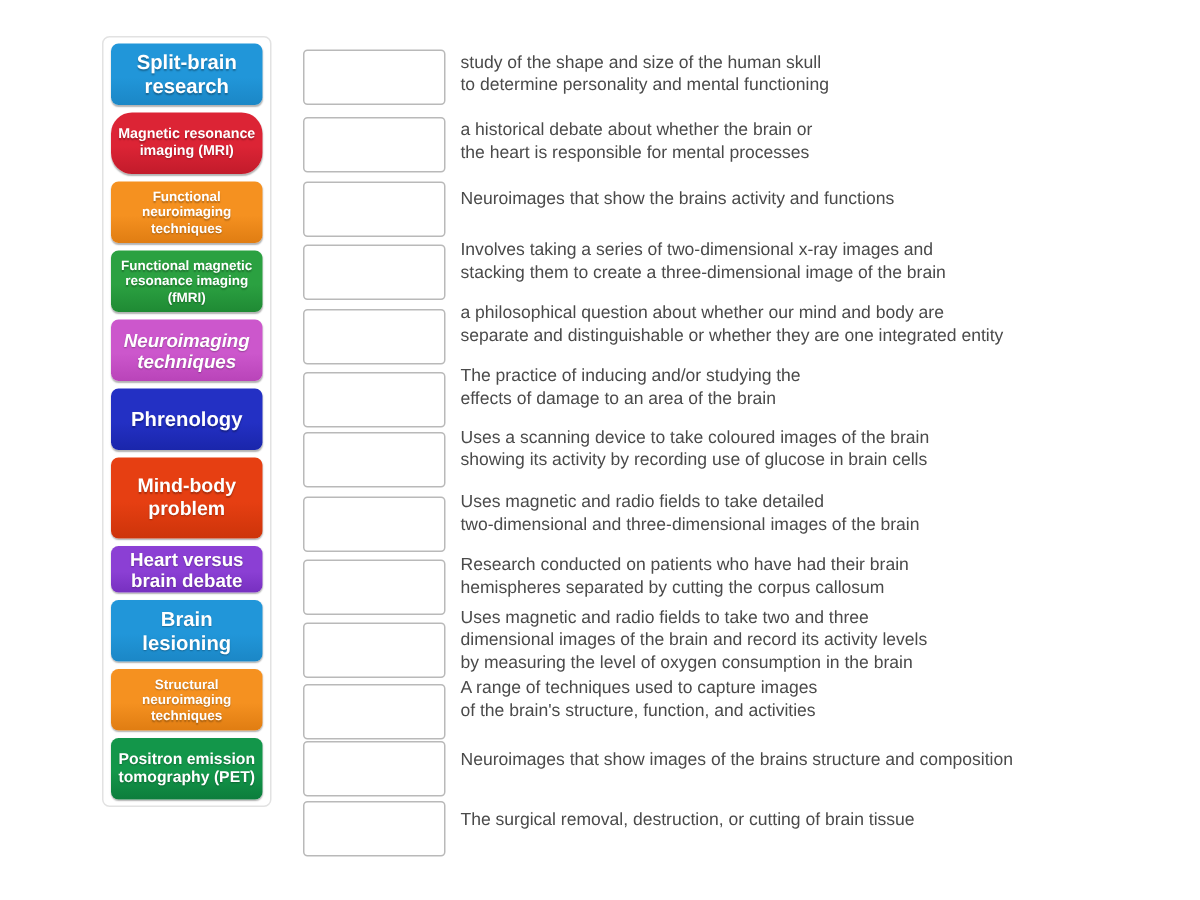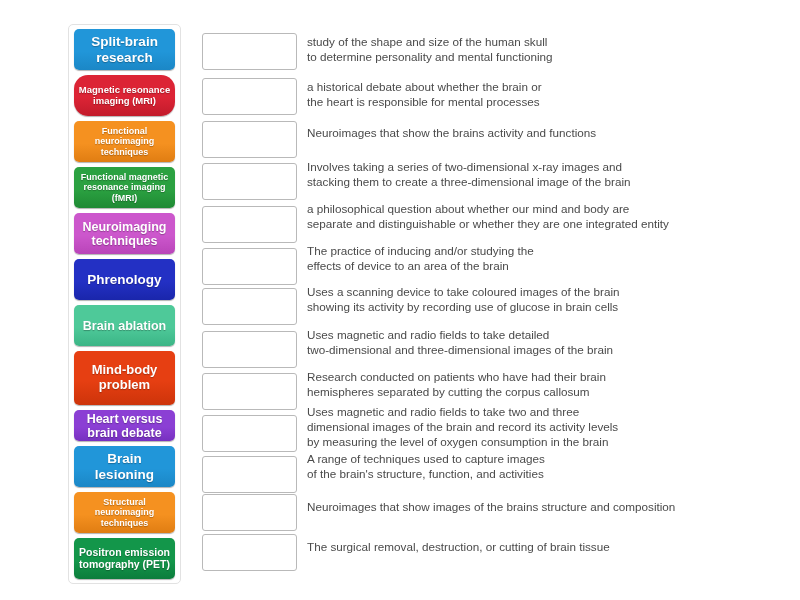--- a/index.html
+++ b/index.html
@@ -74,23 +74,22 @@
 </head>
 <body>
 
 <div id="board">
 
   <div id="tile-column">
       <div class="tile" style="height: 41px; font-size: 13.5px; background: linear-gradient(rgb(33, 150, 217) 0%, rgb(33, 150, 217) 55%, rgb(27, 135, 198) 100%);">Split-brain research</div>
       <div class="tile" style="height: 41px; font-size: 9.5px; background: linear-gradient(rgb(220, 36, 53) 0%, rgb(220, 36, 53) 55%, rgb(194, 27, 43) 100%); border-radius: 14px;">Magnetic resonance imaging (MRI)</div>
       <div class="tile" style="height: 41px; font-size: 9px; background: linear-gradient(rgb(245, 145, 32) 0%, rgb(245, 145, 32) 55%, rgb(224, 125, 18) 100%);">Functional neuroimaging techniques</div>
       <div class="tile" style="height: 41px; font-size: 9px; background: linear-gradient(rgb(43, 161, 65) 0%, rgb(43, 161, 65) 55%, rgb(31, 138, 52) 100%);">Functional magnetic resonance imaging (fMRI)</div>
-      <div class="tile" style="height: 41px; font-size: 12.5px; background: linear-gradient(rgb(204, 87, 204) 0%, rgb(204, 87, 204) 55%, rgb(185, 68, 185) 100%);">Neuroimaging techniques</div>
+      <div class="tile" style="height: 41px; font-size: 12.5px; background: linear-gradient(rgb(204, 87, 204) 0%, rgb(204, 87, 204) 55%, rgb(185, 68, 185) 100%); font-style: italic;">Neuroimaging techniques</div>
       <div class="tile" style="height: 41px; font-size: 13.5px; background: linear-gradient(rgb(35, 48, 196) 0%, rgb(35, 48, 196) 55%, rgb(26, 38, 171) 100%);">Phrenology</div>
-      <div class="tile" style="height: 41px; font-size: 12.5px; background: linear-gradient(rgb(78, 201, 153) 0%, rgb(78, 201, 153) 55%, rgb(59, 181, 134) 100%);">Brain ablation</div>
       <div class="tile" style="height: 54px; font-size: 13px; background: linear-gradient(rgb(230, 63, 18) 0%, rgb(230, 63, 18) 55%, rgb(205, 52, 10) 100%);">Mind-body problem</div>
       <div class="tile" style="height: 31px; font-size: 12.5px; background: linear-gradient(rgb(139, 63, 212) 0%, rgb(139, 63, 212) 55%, rgb(119, 48, 192) 100%);">Heart versus brain debate</div>
       <div class="tile" style="height: 41px; font-size: 13.5px; background: linear-gradient(rgb(33, 150, 217) 0%, rgb(33, 150, 217) 55%, rgb(27, 135, 198) 100%);">Brain lesioning</div>
       <div class="tile" style="height: 41px; font-size: 9px; background: linear-gradient(rgb(245, 145, 32) 0%, rgb(245, 145, 32) 55%, rgb(224, 125, 18) 100%);">Structural neuroimaging techniques</div>
       <div class="tile" style="height: 41px; font-size: 10.5px; background: linear-gradient(rgb(19, 150, 74) 0%, rgb(19, 150, 74) 55%, rgb(12, 125, 60) 100%);">Positron emission tomography (PET)</div>
     </div>
 
   <div id="dropzone-layer">
       <div class="dropzone" style="top: 33px; height: 37px;"></div>
       <div class="dropzone" style="top: 78px; height: 37px;"></div>
@@ -111,21 +110,21 @@
       <div class="desc" style="top: 34px;">study of the shape and size of the human skull
 to determine personality and mental functioning</div>
       <div class="desc" style="top: 79px;">a historical debate about whether the brain or
 the heart is responsible for mental processes</div>
       <div class="desc" style="top: 125px;">Neuroimages that show the brains activity and functions</div>
       <div class="desc" style="top: 159px;">Involves taking a series of two-dimensional x-ray images and
 stacking them to create a three-dimensional image of the brain</div>
       <div class="desc" style="top: 201px;">a philosophical question about whether our mind and body are
 separate and distinguishable or whether they are one integrated entity</div>
       <div class="desc" style="top: 243px;">The practice of inducing and/or studying the
-effects of device to an area of the brain</div>
+effects of damage to an area of the brain</div>
       <div class="desc" style="top: 284px;">Uses a scanning device to take coloured images of the brain
 showing its activity by recording use of glucose in brain cells</div>
       <div class="desc" style="top: 327px;">Uses magnetic and radio fields to take detailed
 two-dimensional and three-dimensional images of the brain</div>
       <div class="desc" style="top: 369px;">Research conducted on patients who have had their brain
 hemispheres separated by cutting the corpus callosum</div>
       <div class="desc" style="top: 404px;">Uses magnetic and radio fields to take two and three
 dimensional images of the brain and record its activity levels
 by measuring the level of oxygen consumption in the brain</div>
       <div class="desc" style="top: 451px;">A range of techniques used to capture images

